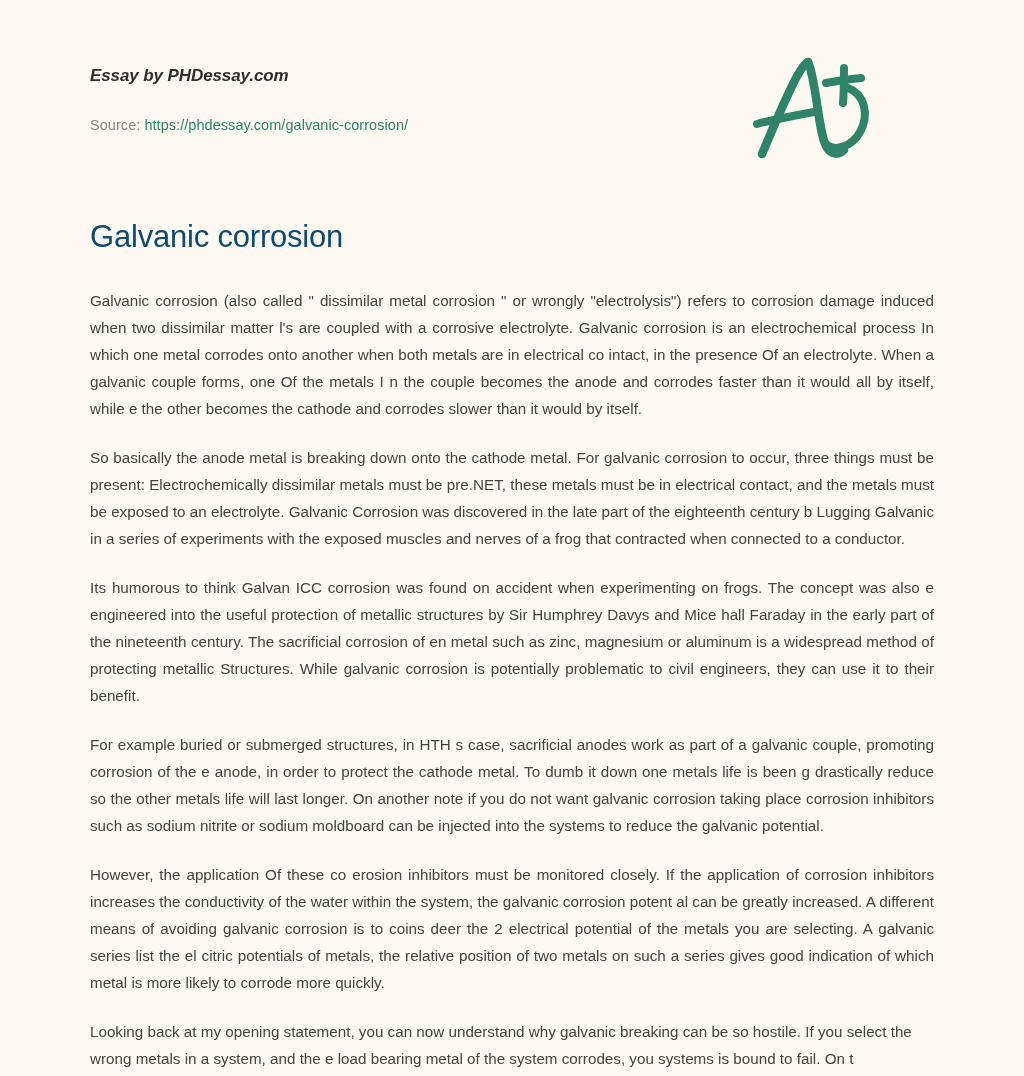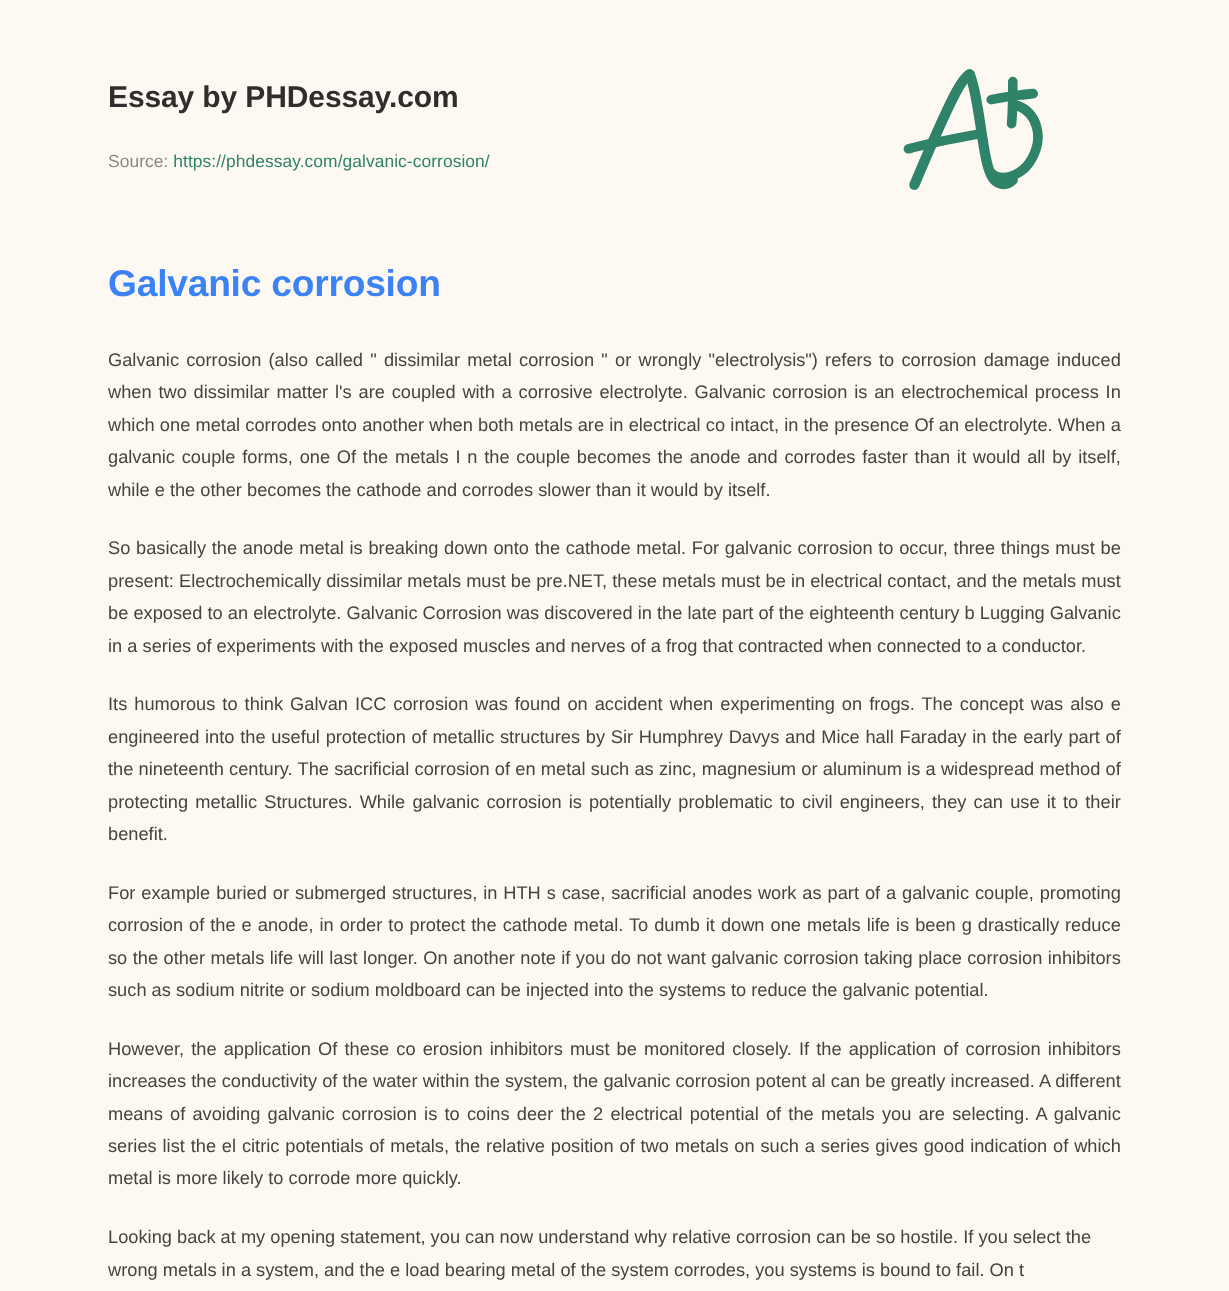--- a/index.html
+++ b/index.html
@@ -27,25 +27,26 @@
 
   
   .header {
     position: relative;
     padding-top: 66px;
     height: 122px;
     box-sizing: border-box;
   }
 
   .brand-line {
-    font-size: 25px;
+    font-size: 17px;
     font-weight: bold;
     color: #2f2e2c;
     letter-spacing: -0.1px;
     line-height: 1.2;
+    font-style: italic;
   }
 
   .source-line {
     margin-top: 31px;
     font-size: 14.5px;
     color: #8a8782;
     letter-spacing: 0.05px;
     white-space: nowrap;
   }
 
@@ -63,22 +64,22 @@
     height: 116px;
     pointer-events: auto;
   }
   .logo svg { display: block; }
 
   
   .doc-title {
     margin: 0;
     padding-top: 96px;
     font-size: 31px;
-    font-weight: bold;
-    color: #3b82f6;
+    font-weight: normal;
+    color: #0c4a6e;
     letter-spacing: -0.2px;
     line-height: 1.25;
   }
 
   
   .article {
     padding-top: 30px;
   }
 
   .article p {
@@ -133,16 +134,16 @@
   </div>
 
   <h1 class="doc-title">Galvanic corrosion</h1>
 
   <div class="article">
     <p>Galvanic corrosion (also called " dissimilar metal corrosion " or wrongly "electrolysis") refers to corrosion damage induced when two dissimilar matter l's are coupled with a corrosive electrolyte. Galvanic corrosion is an electrochemical process In which one metal corrodes onto another when both metals are in electrical co intact, in the presence Of an electrolyte. When a galvanic couple forms, one Of the metals I n the couple becomes the anode and corrodes faster than it would all by itself, while e the other becomes the cathode and corrodes slower than it would by itself.</p>
     <p>So basically the anode metal is breaking down onto the cathode metal. For galvanic corrosion to occur, three things must be present: Electrochemically dissimilar metals must be pre.NET, these metals must be in electrical contact, and the metals must be exposed to an electrolyte. Galvanic Corrosion was discovered in the late part of the eighteenth century b Lugging Galvanic in a series of experiments with the exposed muscles and nerves of a frog that contracted when connected to a conductor.</p>
     <p>Its humorous to think Galvan ICC corrosion was found on accident when experimenting on frogs. The concept was also e engineered into the useful protection of metallic structures by Sir Humphrey Davys and Mice hall Faraday in the early part of the nineteenth century. The sacrificial corrosion of en metal such as zinc, magnesium or aluminum is a widespread method of protecting metallic Structures. While galvanic corrosion is potentially problematic to civil engineers, they can use it to their benefit.</p>
     <p>For example buried or submerged structures, in HTH s case, sacrificial anodes work as part of a galvanic couple, promoting corrosion of the e anode, in order to protect the cathode metal. To dumb it down one metals life is been g drastically reduce so the other metals life will last longer. On another note if you do not want galvanic corrosion taking place corrosion inhibitors such as sodium nitrite or sodium moldboard can be injected into the systems to reduce the galvanic potential.</p>
     <p>However, the application Of these co erosion inhibitors must be monitored closely. If the application of corrosion inhibitors increases the conductivity of the water within the system, the galvanic corrosion potent al can be greatly increased. A different means of avoiding galvanic corrosion is to coins deer the 2 electrical potential of the metals you are selecting. A galvanic series list the el citric potentials of metals, the relative position of two metals on such a series gives good indication of which metal is more likely to corrode more quickly.</p>
-    <p>Looking back at my opening statement, you can now understand why relative corrosion can be so hostile. If you select the wrong metals in a system, and the e load bearing metal of the system corrodes, you systems is bound to fail. On t</p>
+    <p>Looking back at my opening statement, you can now understand why galvanic breaking can be so hostile. If you select the wrong metals in a system, and the e load bearing metal of the system corrodes, you systems is bound to fail. On t</p>
   </div>
 
 </div>
 
 </body></html>

